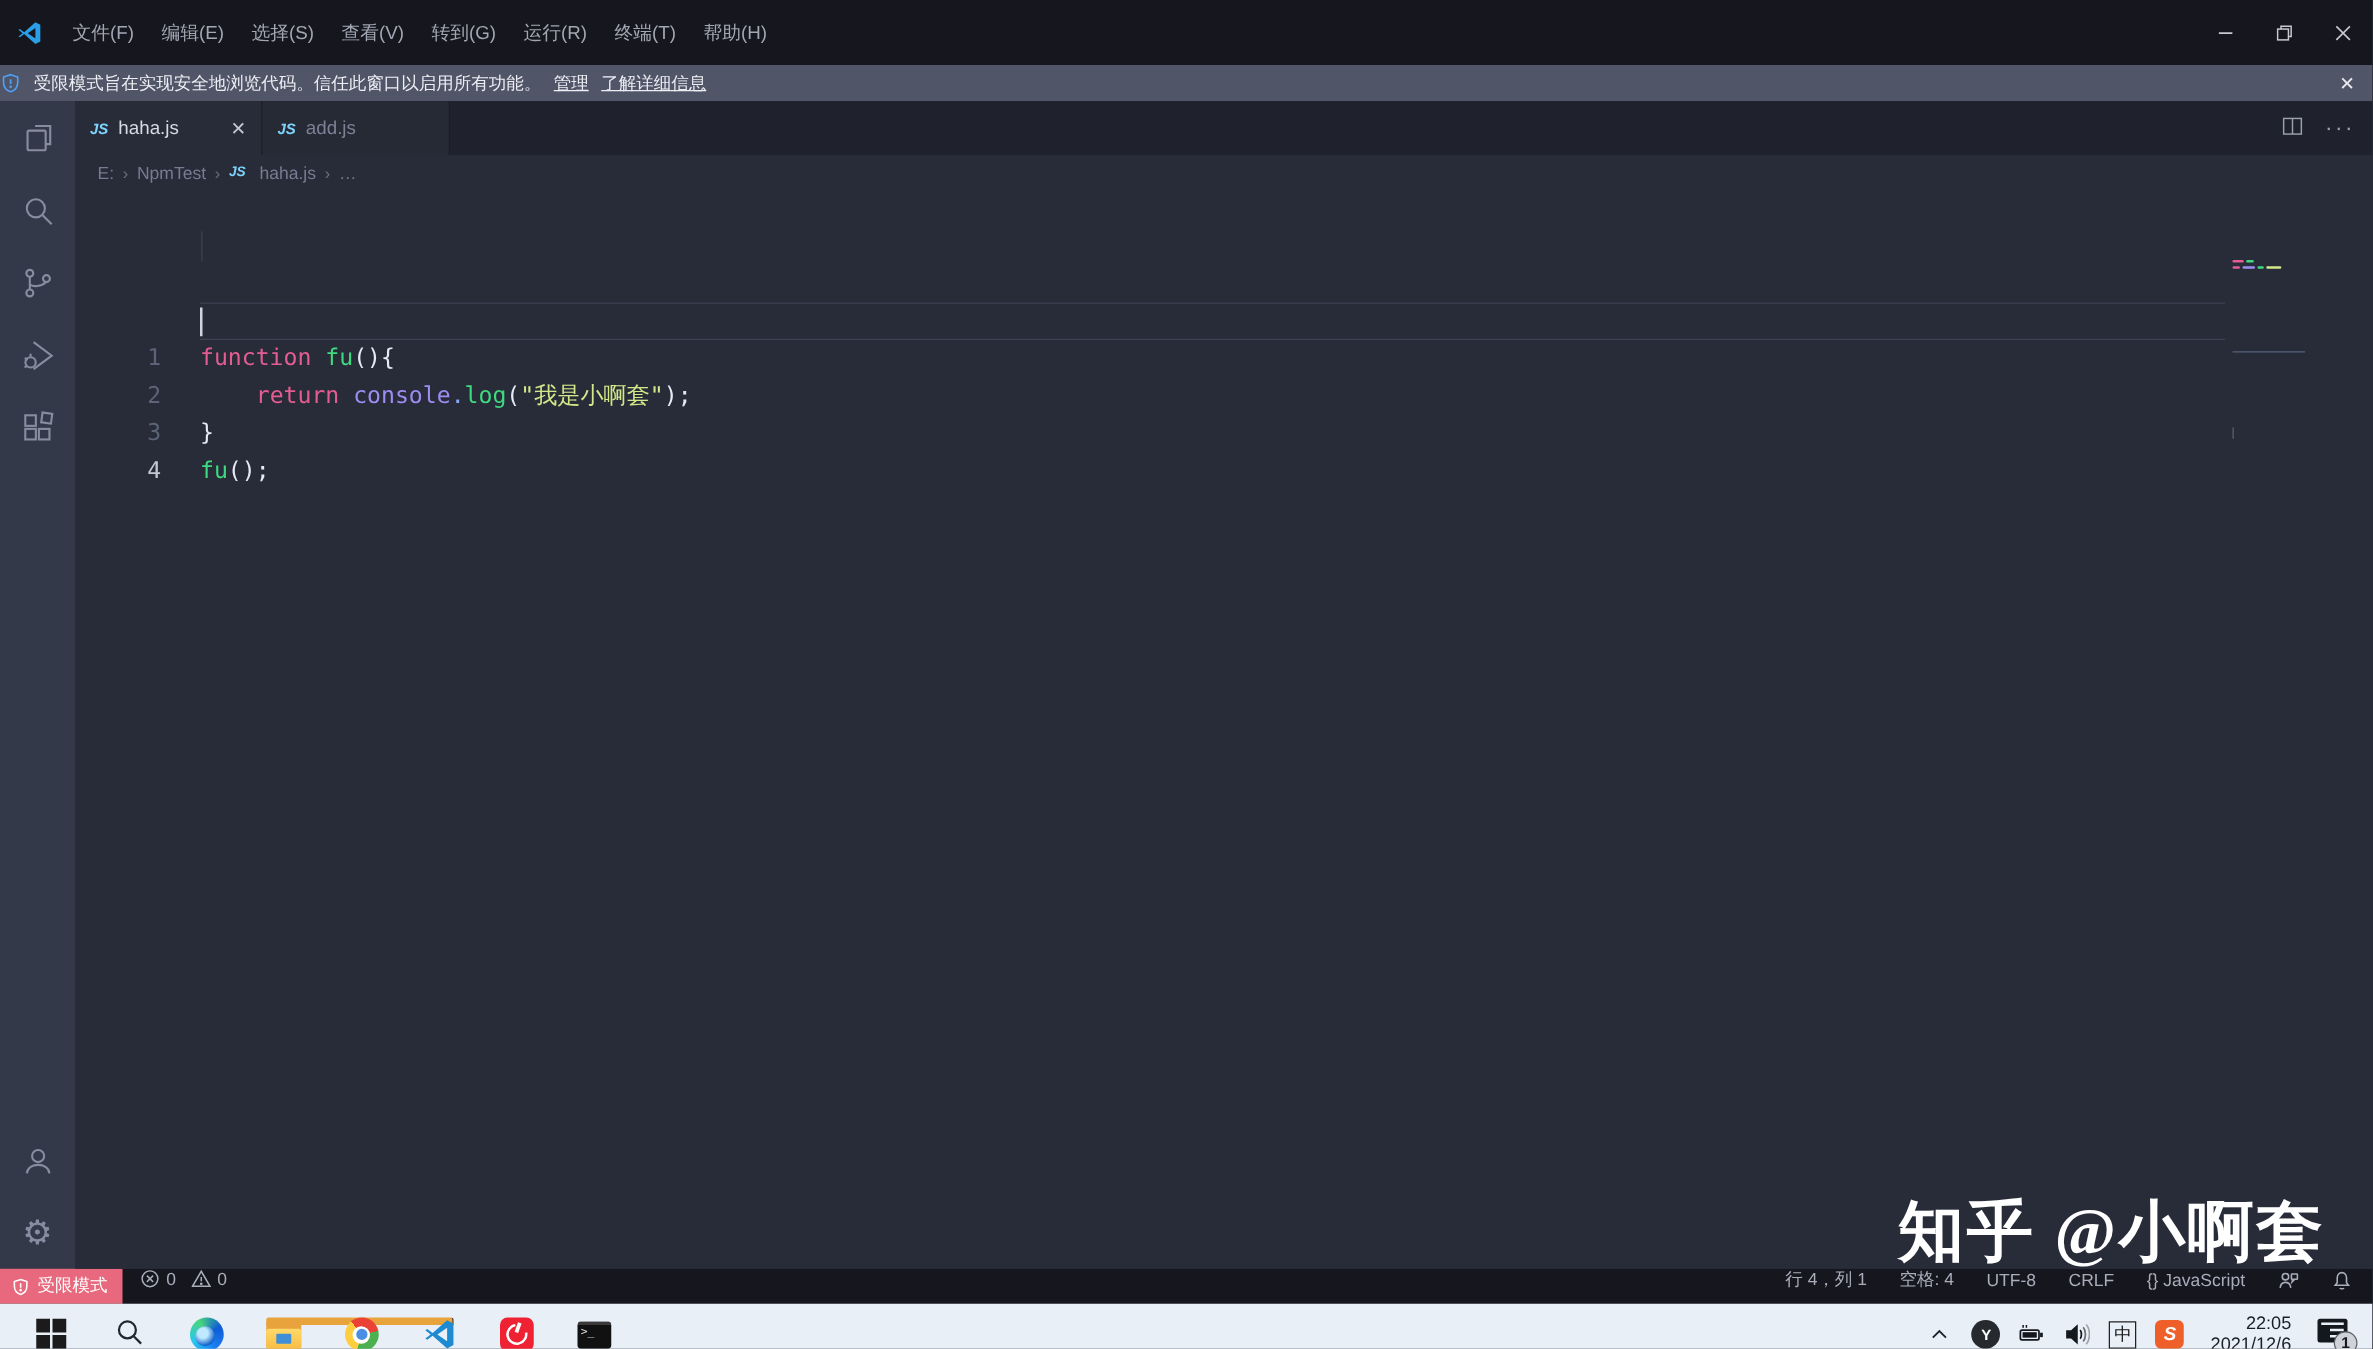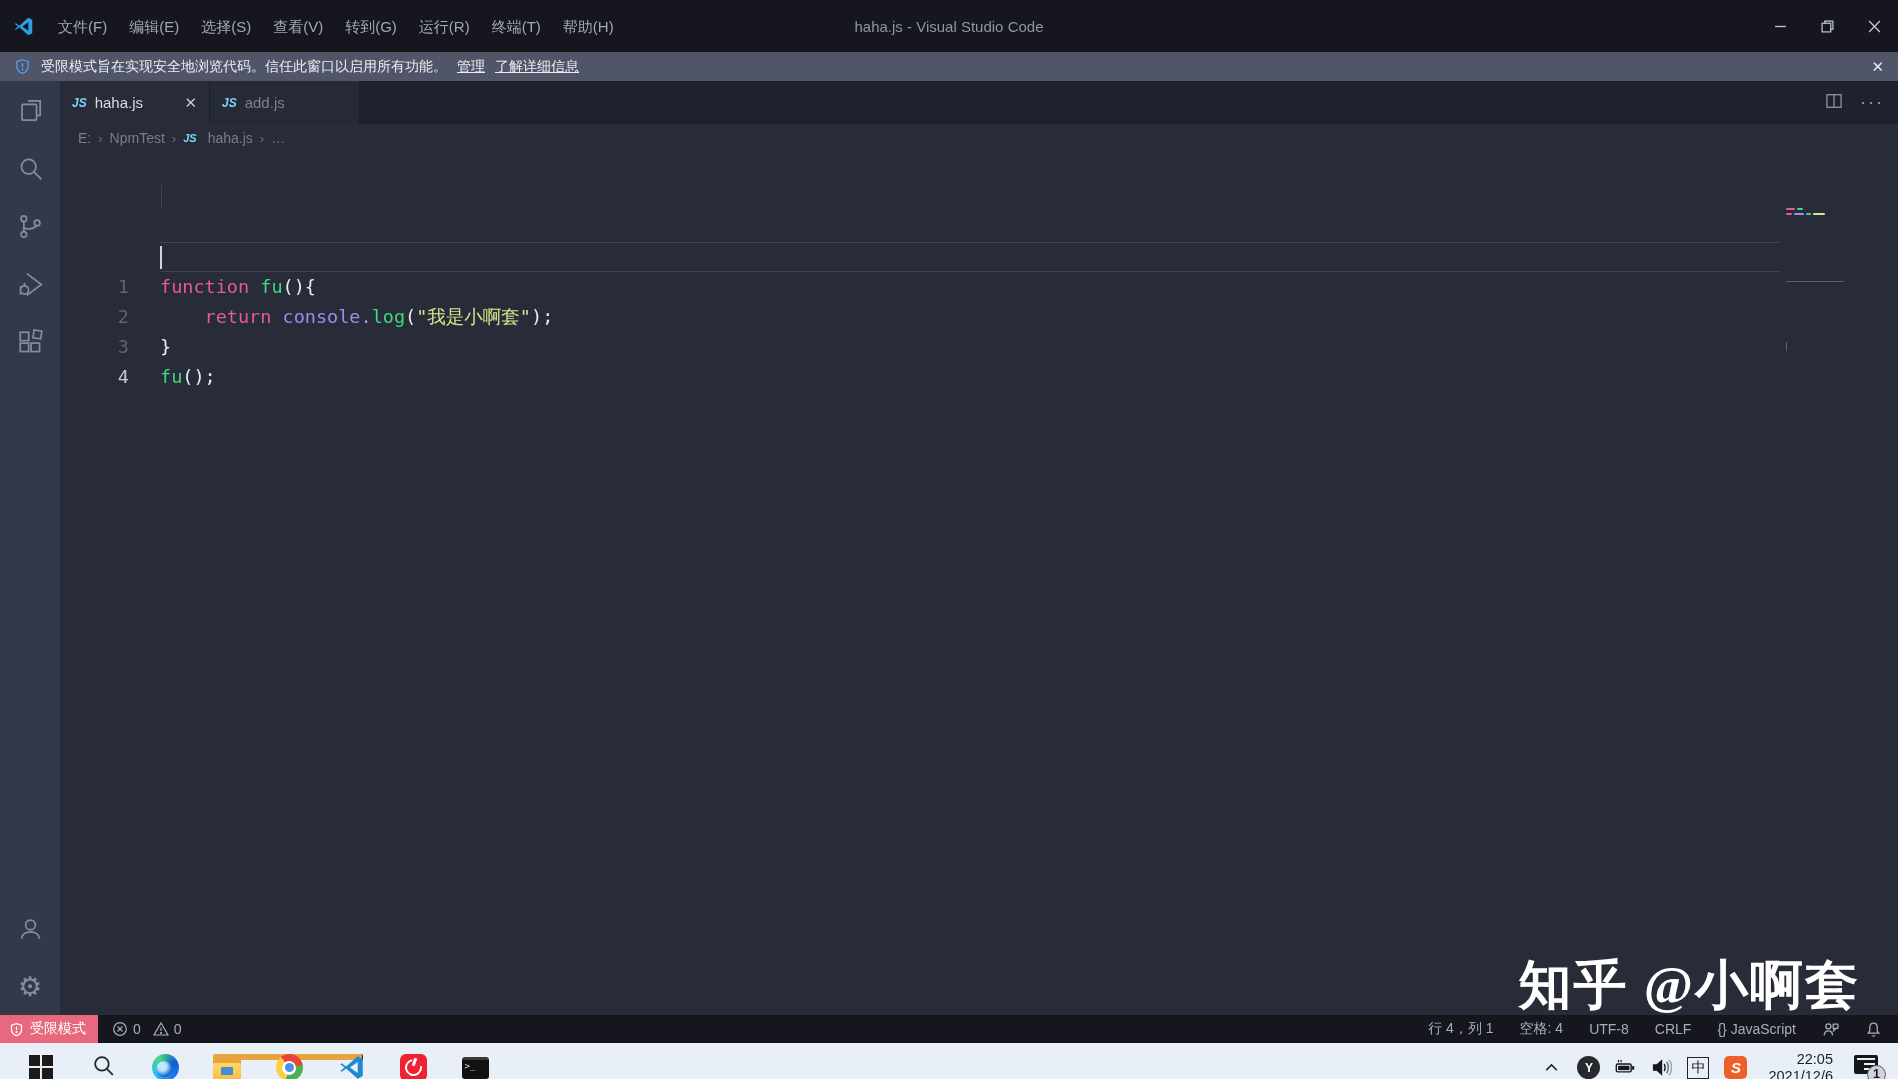--- a/index.html
+++ b/index.html
@@ -11,21 +11,21 @@
               color:#a2a7b4; font-size:15px; position:relative; }
   .vscode-logo { width:21px; height:21px; margin:0 13px; flex:0 0 auto; }
   .menus { display:flex; z-index:2; }
   .menu-item { padding:0 11px; line-height:39px; white-space:nowrap; }
   .title-center { position:absolute; left:0; right:0; text-align:center; color:#8f94a1; }
   .win-controls { margin-left:auto; display:flex; height:100%; z-index:2; }
   .win-btn { width:47px; display:flex; align-items:center; justify-content:center; color:#c7cad2; }
 
   
   .banner { height:29px; background:#515568; display:flex; align-items:center;
-            color:#eceef3; font-size:14px; padding-left:14px; }
+            color:#eceef3; font-size:14px; padding-left:0; }
   .banner .shield { width:17px; height:17px; margin-right:10px; }
   .banner-link { text-decoration:underline; margin-left:10px; white-space:nowrap; }
   .banner-close { margin-left:auto; margin-right:14px; color:#e8eaef; font-size:15px; }
 
   
   .main { display:flex; height:934px; }
   .activitybar { width:60px; background:#343949; display:flex; flex-direction:column; align-items:center; }
   .ab-icon { width:60px; height:58px; display:flex; align-items:center; justify-content:center; color:#878ca0; }
   .ab-icon svg { width:29px; height:29px; }
   .ab-spacer { flex:1; }
@@ -69,21 +69,21 @@
   .indent-guide { position:absolute; left:101px; top:33px; width:1px; height:24px; background:#3c4154; }
 
   
   .minimap { position:absolute; right:52px; top:-4px; width:60px; }
   .mm-row { display:flex; gap:2px; margin-bottom:3px; }
   .mm-seg { height:2px; border-radius:1px; }
   .mm-line { width:58px; height:1px; background:#55607a; margin-top:3px; }
   .mm-drop { width:1px; height:9px; background:#55607a; }
 
   
-  .statusbar { height:28px; background:#16161e; display:flex; align-items:center;
+  .statusbar { height:28px; background:#16161e; display:flex; align-items:flex-start;
                color:#a9adbb; font-size:14px; }
   .sb-restricted { height:100%; background:#e8687d; color:#fff; display:flex; align-items:center;
                    padding:0 12px 0 9px; gap:6px; }
   .sb-restricted svg { width:15px; height:15px; }
   .sb-problems { display:flex; align-items:center; gap:5px; margin-left:14px; }
   .sb-problems svg { width:16px; height:16px; }
   .sb-problems .count { margin-right:7px; }
   .sb-right { margin-left:auto; display:flex; align-items:center; gap:26px; padding-right:16px; }
   .sb-item { display:flex; align-items:center; gap:5px; white-space:nowrap; }
   .sb-item svg { width:17px; height:17px; }
@@ -154,21 +154,20 @@
   <div class="menus">
       <div class="menu-item">文件(F)</div>
       <div class="menu-item">编辑(E)</div>
       <div class="menu-item">选择(S)</div>
       <div class="menu-item">查看(V)</div>
       <div class="menu-item">转到(G)</div>
       <div class="menu-item">运行(R)</div>
       <div class="menu-item">终端(T)</div>
       <div class="menu-item">帮助(H)</div>
     </div>
-  <div class="title-center">haha.js - Visual Studio Code</div>
   <div class="win-controls">
     <div class="win-btn">
       <svg width="13" height="13" viewBox="0 0 12 12">
           <line x1="1" y1="6" x2="11" y2="6" stroke="#c7cad2" stroke-width="1.2"></line>
         </svg>
     </div>
     <div class="win-btn">
       <svg width="13" height="13" viewBox="0 0 12 12" fill="none" stroke="#c7cad2" stroke-width="1.1">
         <rect x="1" y="3" width="8" height="8"></rect>
           <path d="M3.5 3 V1 H11 V8.5 H9"></path>

